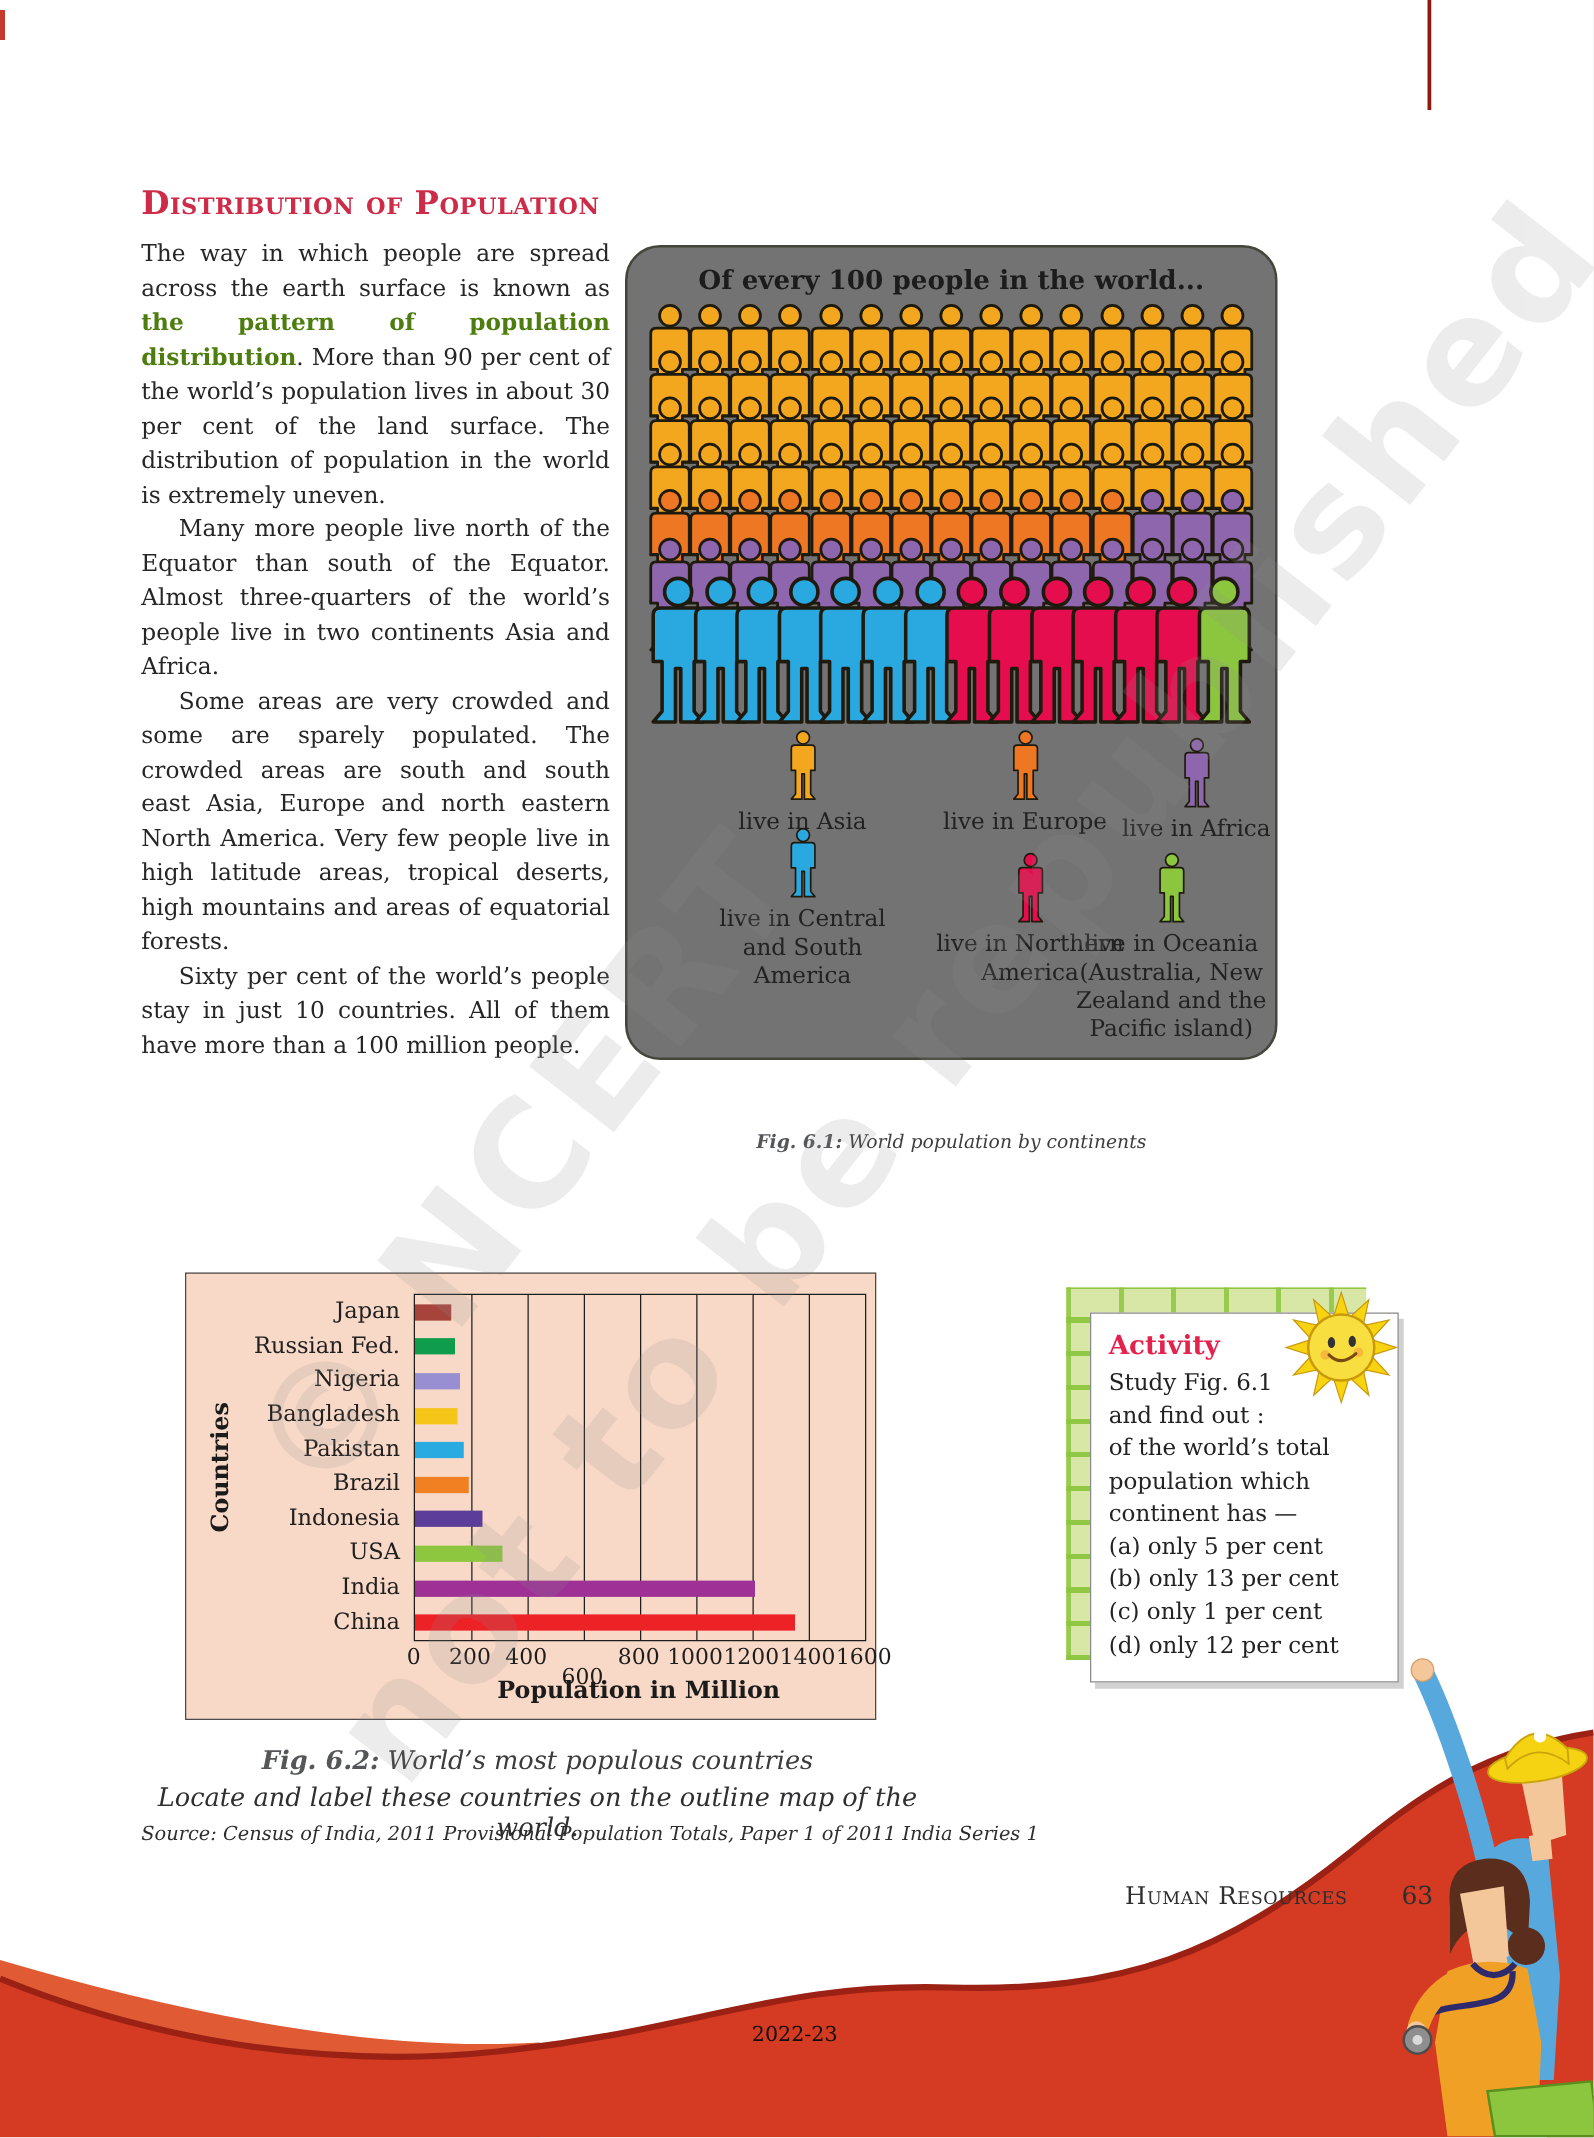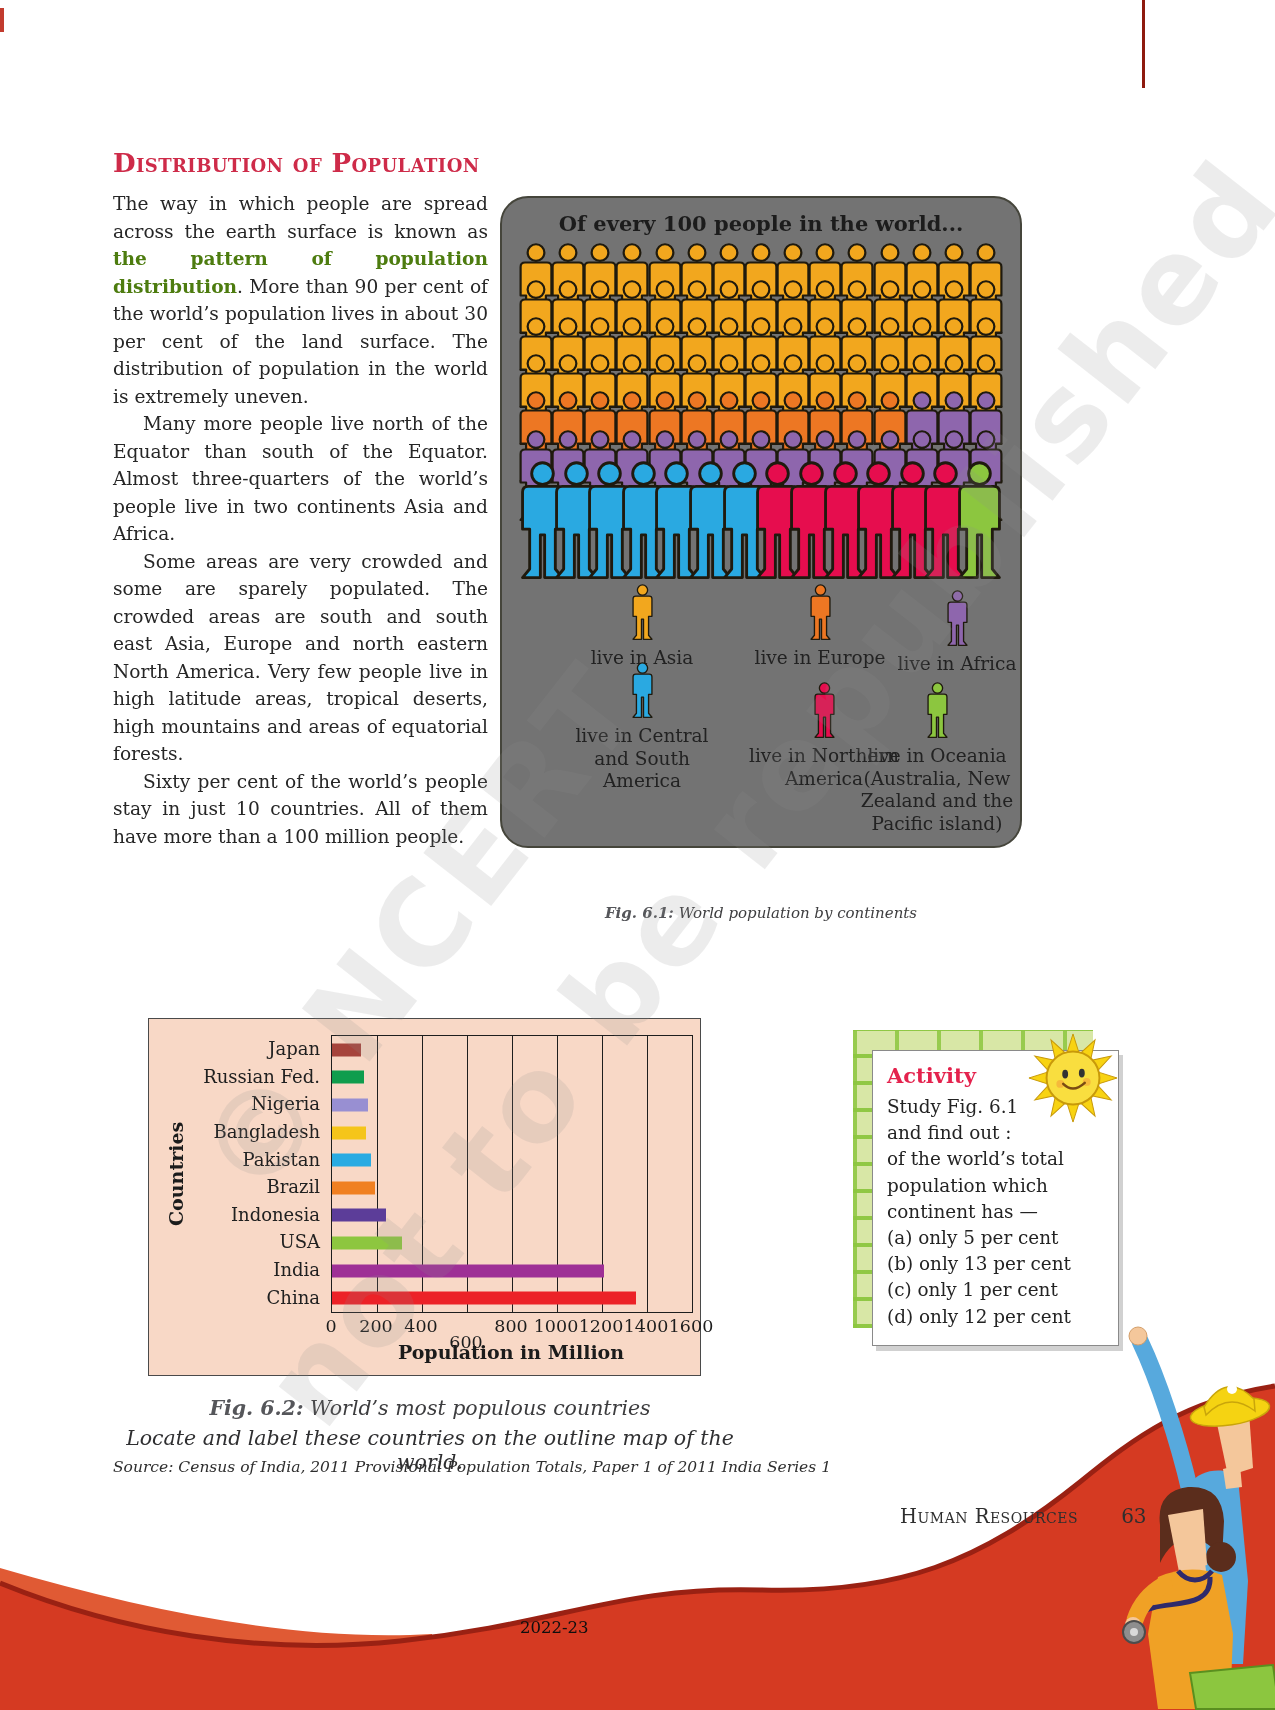--- a/index.html
+++ b/index.html
@@ -62,21 +62,21 @@
              font-family:"DejaVu Sans","Liberation Sans",sans-serif;font-weight:bold;font-size:118px;
              color:#8f8f8f;opacity:.16;letter-spacing:6px;z-index:2;pointer-events:none;white-space:nowrap;}
   .watermark div{margin:0;}
   .watermark div + div{margin-top:55px;margin-left:-140px;}
   
   .wave{position:absolute;left:0;top:0;width:1275px;height:1710px;z-index:1;pointer-events:none;}
   .chars{position:absolute;left:1040px;top:1318px;width:235px;height:392px;z-index:3;pointer-events:none;}
   .footer{position:absolute;left:900px;top:1504px;z-index:4;color:#2e2e2e;}
   .footer .sc{font-variant:small-caps;font-size:19.5px;letter-spacing:.5px;}
   .footer .pageno{font-size:20px;margin-left:38px;}
-  .year{position:absolute;left:520px;top:1618px;width:150px;text-align:left;font-size:16.5px;color:#0e0e0e;z-index:4;}
+  .year{position:absolute;left:520px;top:1618px;width:150px;text-align:right;font-size:16.5px;color:#0e0e0e;z-index:4;}
 </style>
 </head>
 <body>
 
 <div class="page">
 
   <div class="tick-tl"></div>
   <div class="line-tr"></div>
 
   <h1 class="heading">Distribution of Population</h1>

